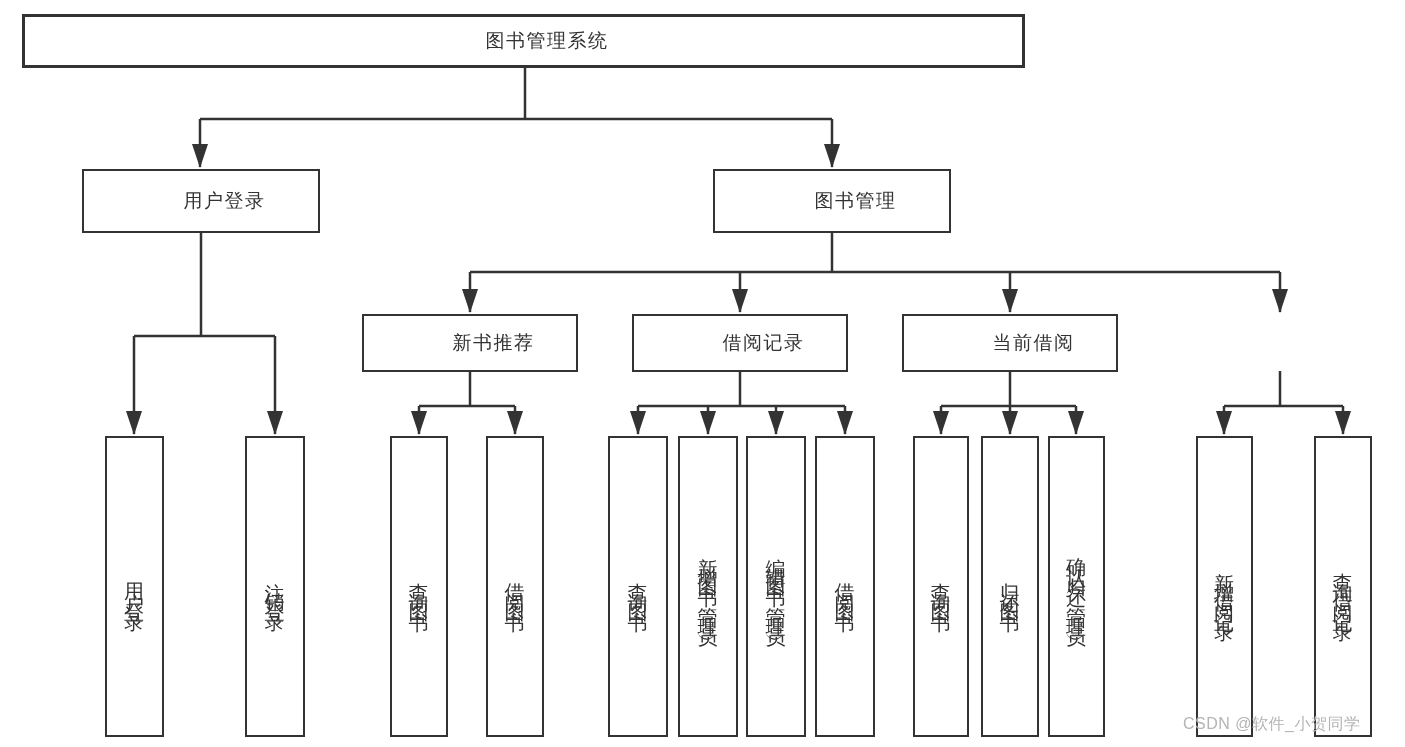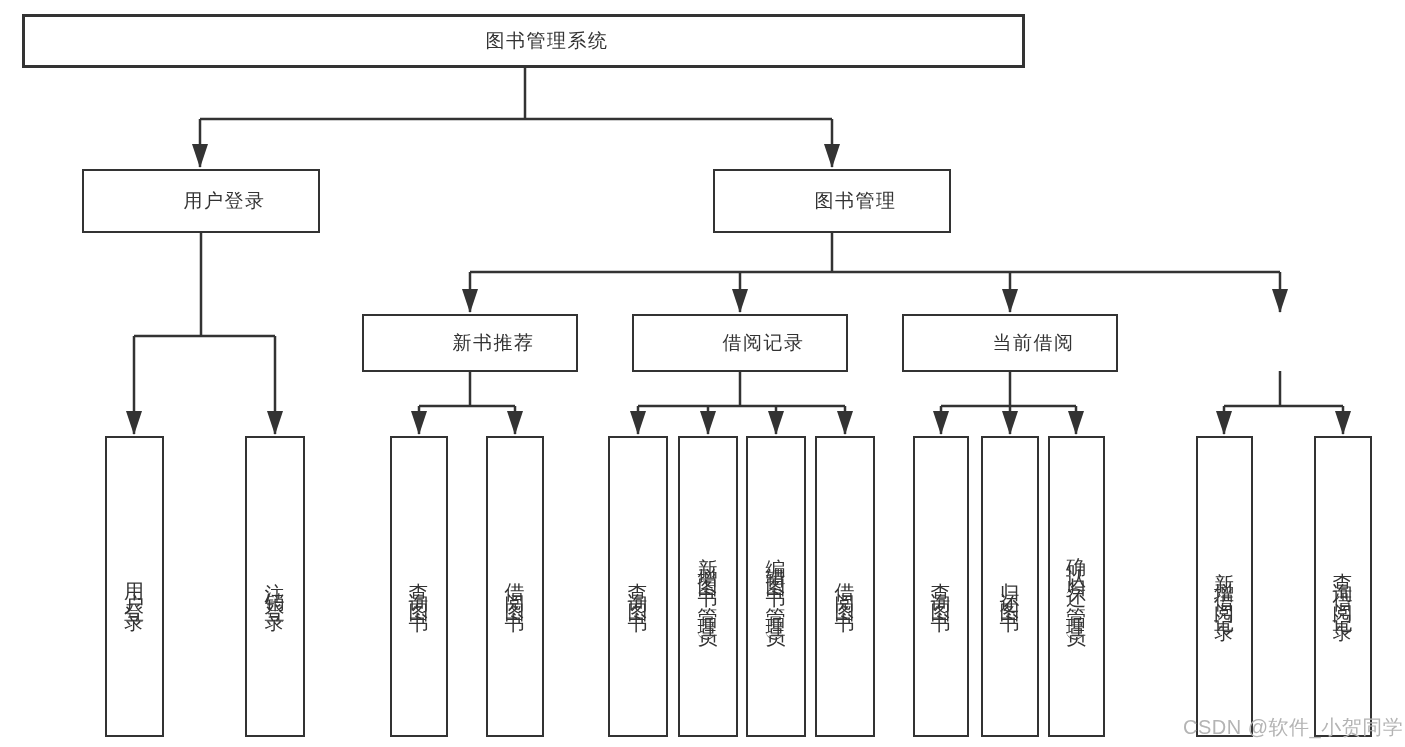--- a/index.html
+++ b/index.html
@@ -34,21 +34,21 @@
     writing-mode: vertical-rl;
     text-orientation: mixed;
     font-size: 20px;
     letter-spacing: 10px;
     line-height: 1;
   }
   .watermark {
     position: absolute;
     left: 1183px;
     top: 714px;
-    font-size: 20px;
+    font-size: 16px;
     color: #b4b4b4;
     letter-spacing: 0.5px;
     white-space: nowrap;
     z-index: 3;
   }
 </style>
 </head>
 <body>
 
 <div class="canvas">

